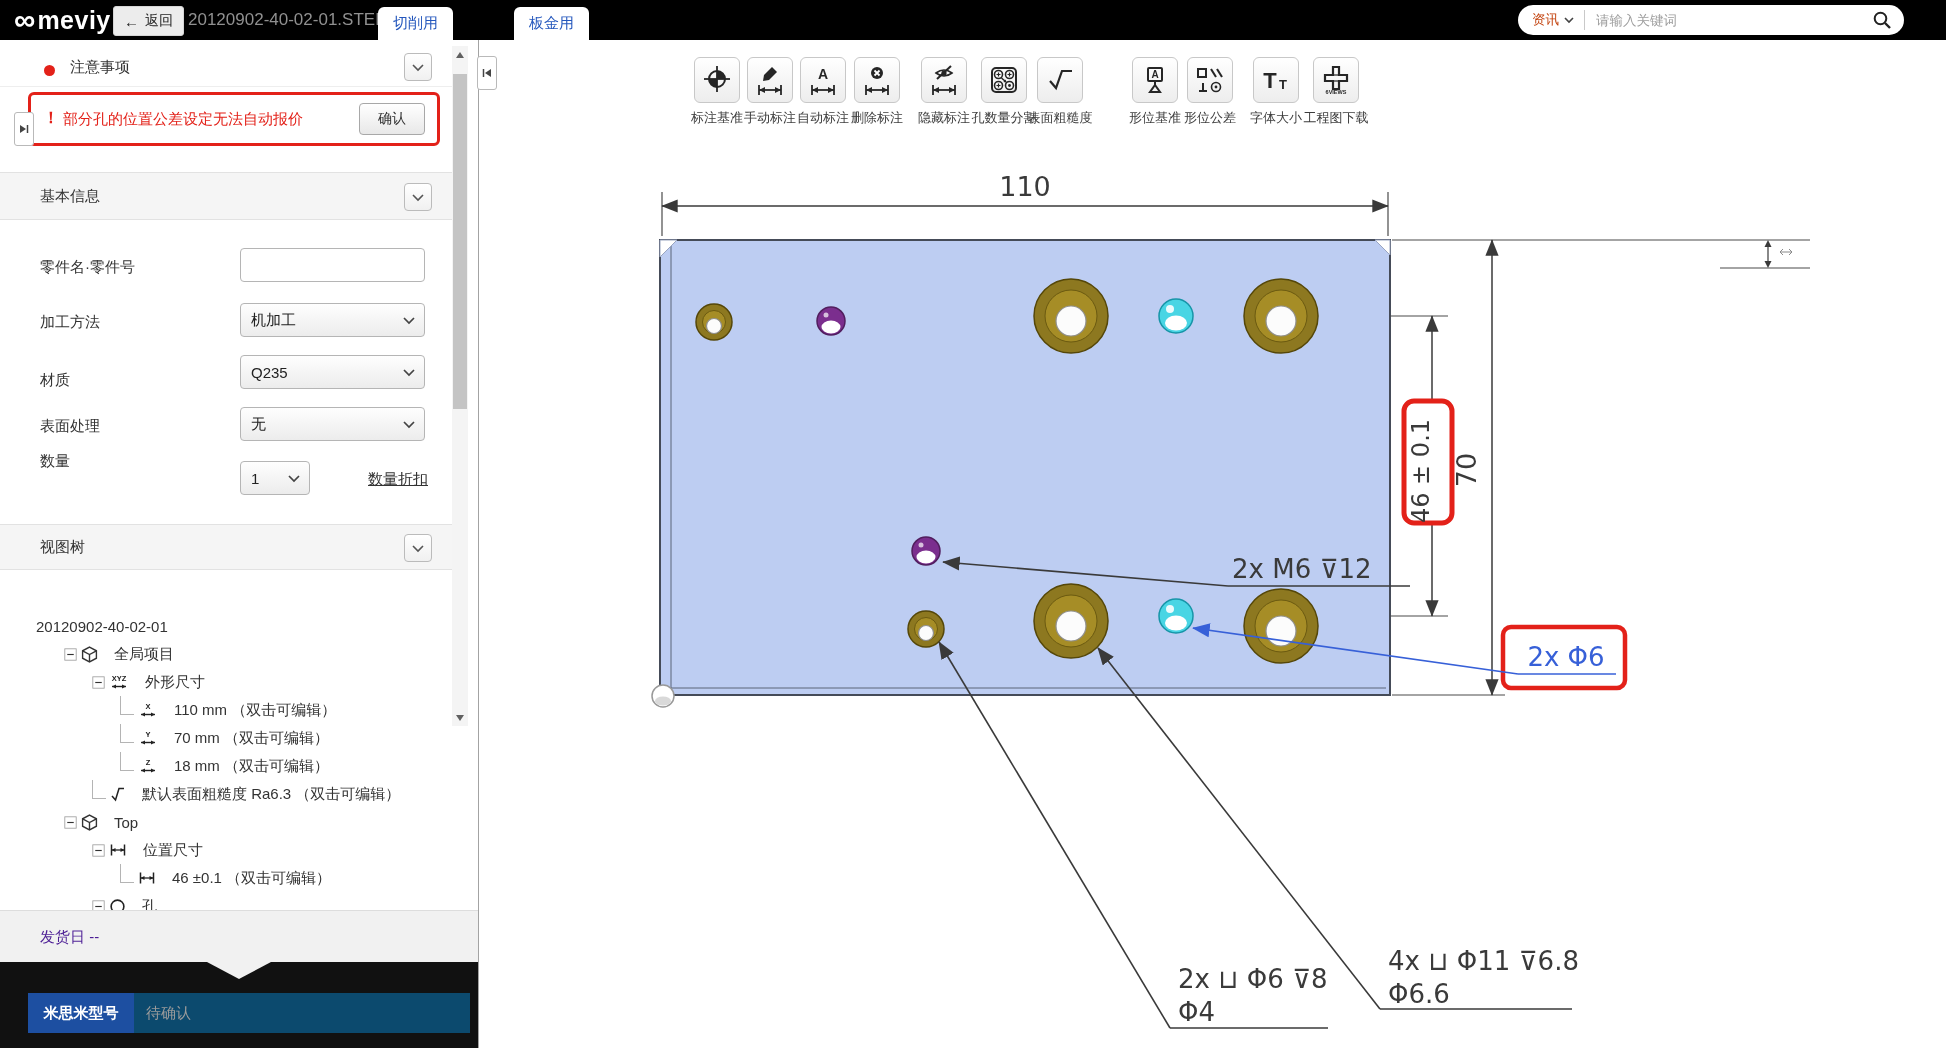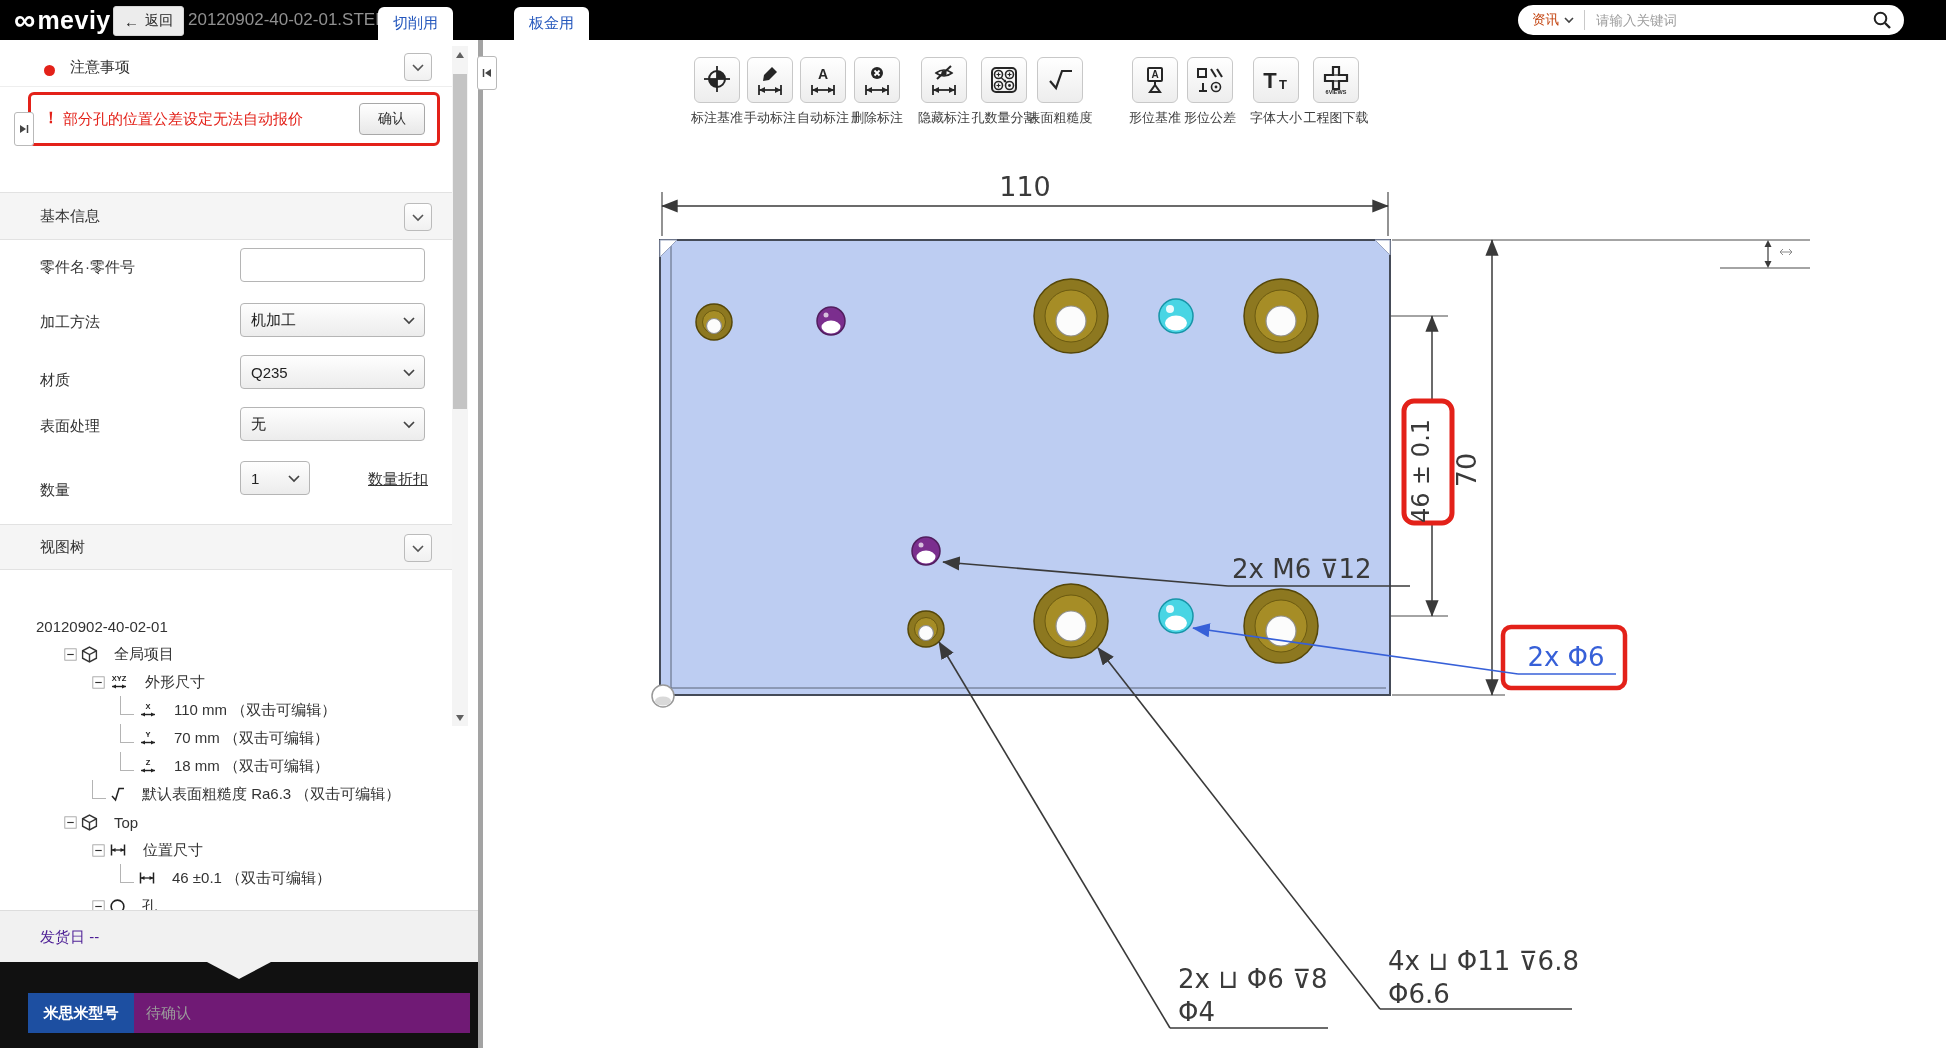--- a/index.html
+++ b/index.html
@@ -18,21 +18,21 @@
        border-radius:6px 6px 0 0;display:flex;align-items:center;padding:0 15px;cursor:pointer;font-family:Liberation Mono, monospace;}
   .tab1{left:378px;} .tab2{left:482px;margin-left:32px;}
   .search-pill{position:absolute;right:42px;top:5px;width:386px;height:30px;background:#fff;border-radius:16px;
                display:flex;align-items:center;overflow:hidden;}
   .search-pill .cat{margin-left:14px;font-size:13.5px;color:#c2410c;white-space:nowrap;cursor:pointer;display:flex;align-items:center;}
   .search-pill .divider{width:1px;height:20px;background:#c9c9c9;margin:0 9px;}
   .search-pill input{flex:1;border:0;outline:0;font-size:13.5px;color:#333;font-family:"Liberation Sans",sans-serif;}
   .search-pill input::placeholder{color:#9e9e9e;}
   .search-pill .mag{margin:0 12px 0 6px;flex:0 0 auto;cursor:pointer;}
   
-  .sidebar{position:absolute;left:0;top:40px;width:478px;bottom:0;background:#fff;border-right:5px solid #a3a3a3;z-index:10;}
+  .sidebar{position:absolute;left:0;top:40px;width:478px;bottom:0;background:#fff;border-right:1px solid #a3a3a3;z-index:10;}
   .handle{position:absolute;width:18px;height:32px;background:#fff;border:1px solid #b9b9b9;border-radius:3px;
           display:flex;align-items:center;justify-content:center;font-size:9px;color:#444;cursor:pointer;z-index:40;}
   .handle-left{left:14px;top:72px;}
   .handle-right{left:477px;top:56px;}
   .notice-head{position:absolute;left:0;top:6px;width:452px;height:40px;background:#fff;border-bottom:1px solid #eee;}
   .red-dot{position:absolute;left:44px;top:19px;width:11px;height:11px;border-radius:50%;background:#e32119;}
   .notice-title{position:absolute;left:70px;top:12px;font-size:15px;color:#333;}
   .chev-btn{position:absolute;width:26px;height:26px;background:linear-gradient(#fff,#f0f0f0);border:1px solid #bbb;
             border-radius:4px;display:flex;align-items:center;justify-content:center;cursor:pointer;}
   .warn-box{position:absolute;left:28px;top:52px;width:406px;height:48px;border:3px solid #e32119;border-radius:6px;background:#fff;}
@@ -64,21 +64,21 @@
   .tri-down{width:0;height:0;border-left:4px solid transparent;border-right:4px solid transparent;border-top:6px solid #606060;}
   .sb-thumb{position:absolute;left:1px;top:28px;width:14px;height:335px;background:#c4c4c4;cursor:pointer;}
   
   .ship-bar{position:absolute;left:0;top:870px;width:478px;height:52px;background:#f1f1f1;border-top:1px solid #ddd;}
   .ship-text{position:absolute;left:40px;top:50%;transform:translateY(-50%);font-size:15px;color:#4c1d95;}
   .blk-foot{position:absolute;left:0;top:922px;width:478px;height:86px;background:#111;}
   .notch{position:absolute;left:50%;top:0;transform:translateX(-50%);width:0;height:0;
          border-left:32px solid transparent;border-right:32px solid transparent;border-top:17px solid #f1f1f1;}
   .model-label{position:absolute;left:28px;top:31px;width:106px;height:40px;background:#1d4fa1;color:#fff;font-size:15px;
                font-weight:bold;display:flex;align-items:center;justify-content:center;}
-  .model-value{position:absolute;left:134px;top:31px;right:8px;height:40px;background:#701a75;display:flex;align-items:center;
+  .model-value{position:absolute;left:134px;top:31px;right:8px;height:40px;background:#0c4a6e;display:flex;align-items:center;
                padding-left:12px;font-size:15px;color:#9b9b9b;}
   
   .main{position:absolute;left:480px;top:40px;width:1466px;height:1008px;background:#fff;}
   .tb-item{position:absolute;top:17px;width:46px;}
   .tb-btn{width:46px;height:46px;background:linear-gradient(#fff,#ededed);border:1px solid #c8c8c8;border-radius:6px;
           display:flex;align-items:center;justify-content:center;box-sizing:border-box;cursor:pointer;}
   .tb-label{position:absolute;top:52px;left:50%;transform:translateX(-50%);font-size:13px;color:#3c3c3c;white-space:nowrap;}
   .cad{position:absolute;left:0;top:0;}
   .hidden-defs{position:absolute;width:0;height:0;overflow:hidden;}
 </style>
@@ -152,21 +152,21 @@
         </svg>
       </div>
     </div>
 
     <div class="warn-box">
       <span class="warn-mark">！</span>
       <span class="warn-text">部分孔的位置公差设定无法自动报价</span>
       <div class="confirm-btn">确认</div>
     </div>
 
-    <div class="sec-bar" style="top:132px;height:46px;margin-top:20px;">
+    <div class="sec-bar" style="top:132px;height:46px;">
       <span class="sec-title">基本信息</span>
       <div class="chev-btn" style="right:20px;top:10px;">
         <svg width="14" height="12">
           <polyline points="2,4 7,9 12,4" fill="none" stroke="#555" stroke-width="1.6"></polyline>
         </svg>
       </div>
     </div>
 
     <span class="flabel" style="top:218px;">零件名·零件号</span>
     <input class="inp" style="top: 208px;">
@@ -188,21 +188,21 @@
     </div>
 
     <span class="flabel" style="top:377px;">表面处理</span>
     <div class="sel" style="top:367px;">
       <span>无</span>
       <svg class="sel-chev" width="14" height="12">
         <polyline points="2,4 7,9 12,4" fill="none" stroke="#444" stroke-width="1.7"></polyline>
       </svg>
     </div>
 
-    <span class="flabel" style="top:441px;">数量</span>
+    <span class="flabel" style="top:412px;">数量</span>
     <div class="sel" style="top:421px;width:70px;">
       <span>1</span>
       <svg class="sel-chev" width="14" height="12">
         <polyline points="2,4 7,9 12,4" fill="none" stroke="#444" stroke-width="1.7"></polyline>
       </svg>
     </div>
     <span class="qty-link" style="top:430px;">数量折扣</span>
 
     <div class="sec-bar" style="top:484px;height:44px;">
       <span class="sec-title">视图树</span>

